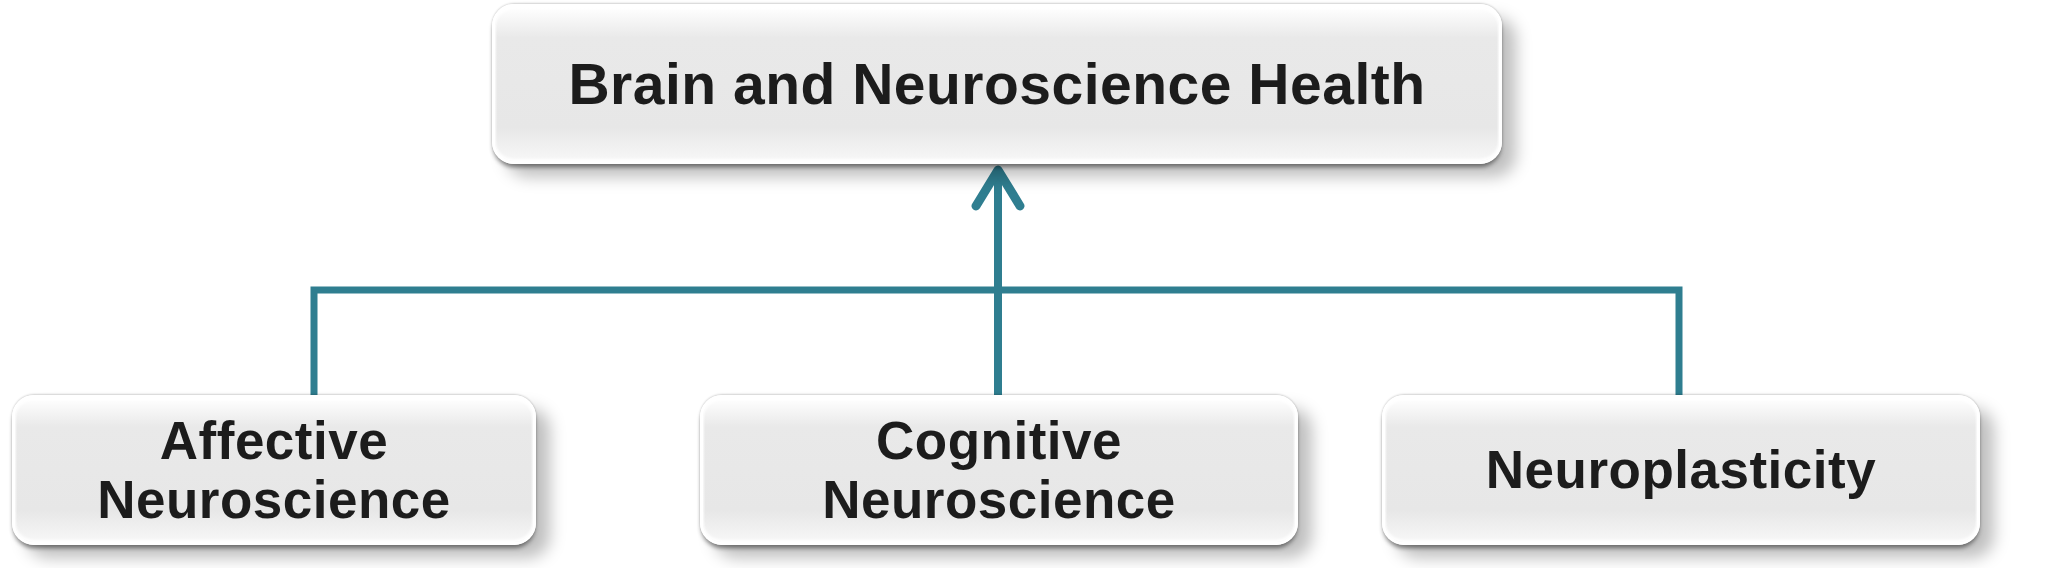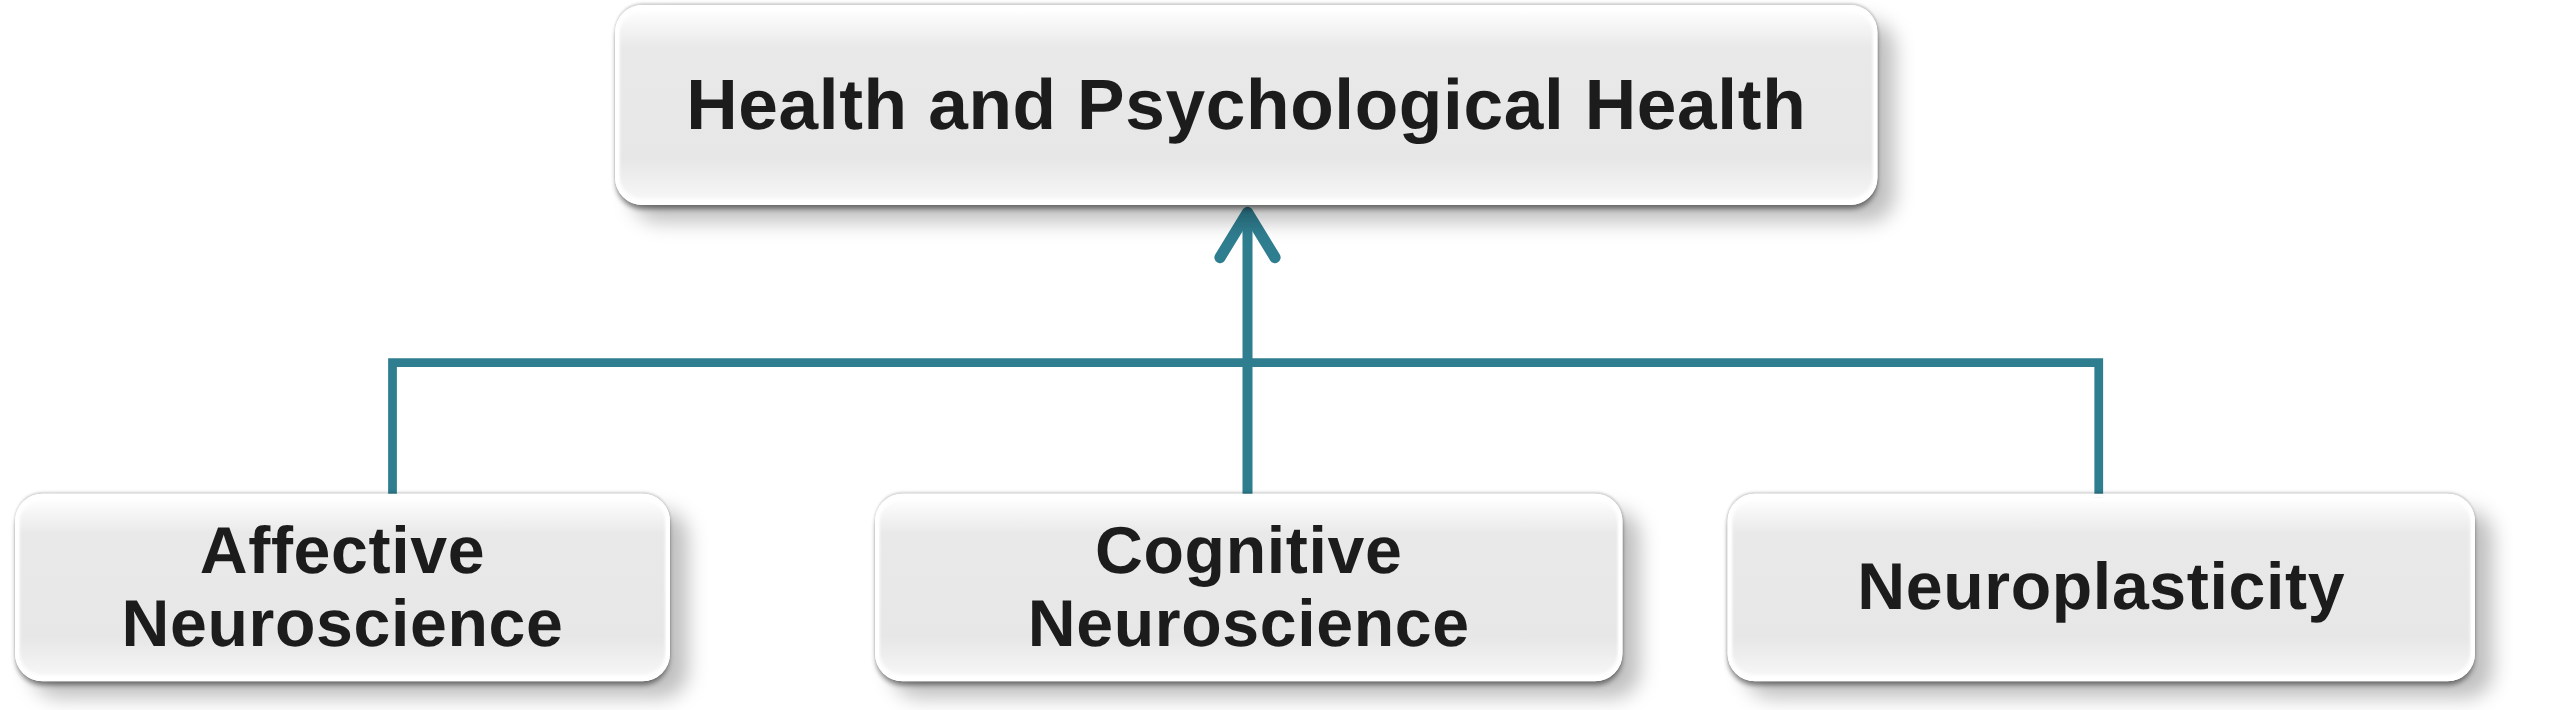--- a/index.html
+++ b/index.html
@@ -71,21 +71,21 @@
   <svg class="connectors" viewBox="0 0 2048 568" xmlns="http://www.w3.org/2000/svg">
 
     <path d="M 314 396 L 314 290 L 1679 290 L 1679 398" stroke-width="7"></path>
 
     <path d="M 998 174 L 998 396" stroke-width="8"></path>
 
     <path d="M 976 206 L 998 170 L 1020 206" stroke-width="9" stroke-linecap="round" stroke-linejoin="round"></path>
   </svg>
 
   <div class="node root-node">
-    <span class="label">Health and Psychological Health</span>
+    <span class="label">Brain and Neuroscience Health</span>
   </div>
 
   <div class="node child-node child-0">
     <span class="label">Affective Neuroscience</span>
   </div>
 
   <div class="node child-node child-1">
     <span class="label">Cognitive Neuroscience</span>
   </div>
 

